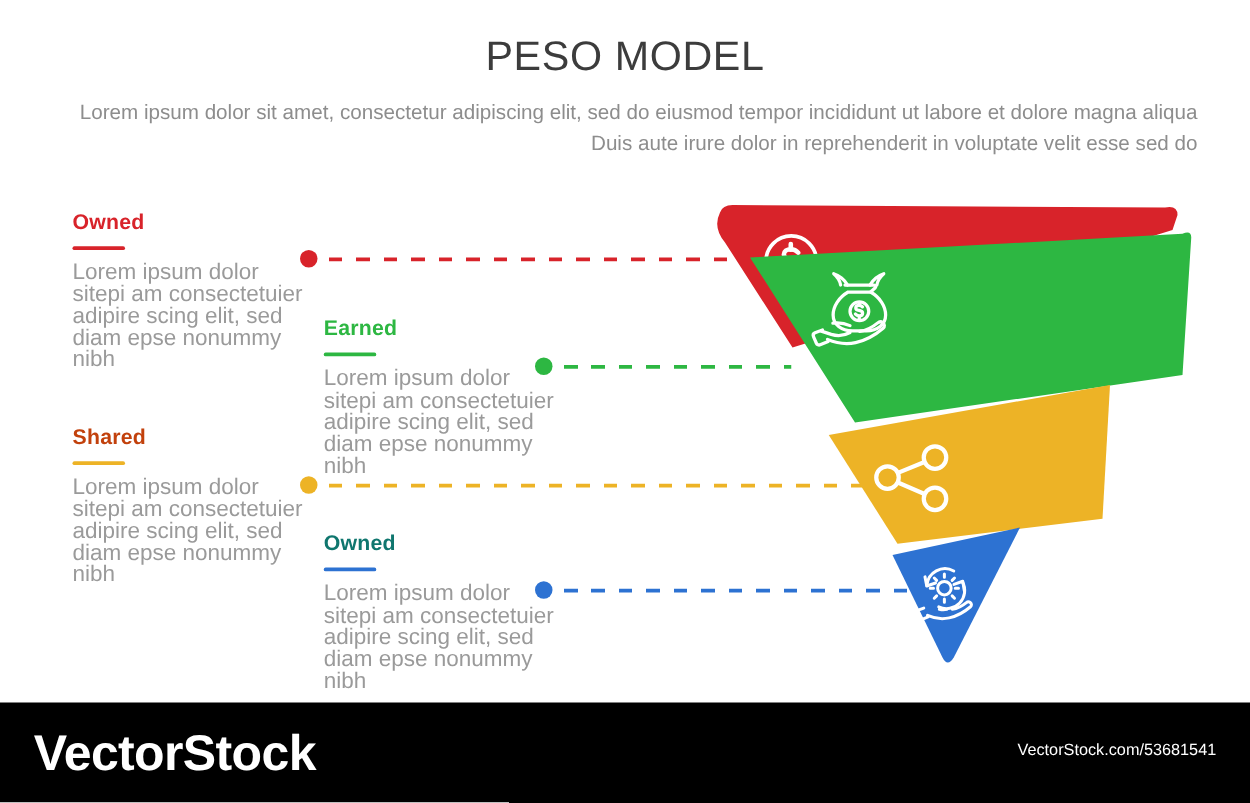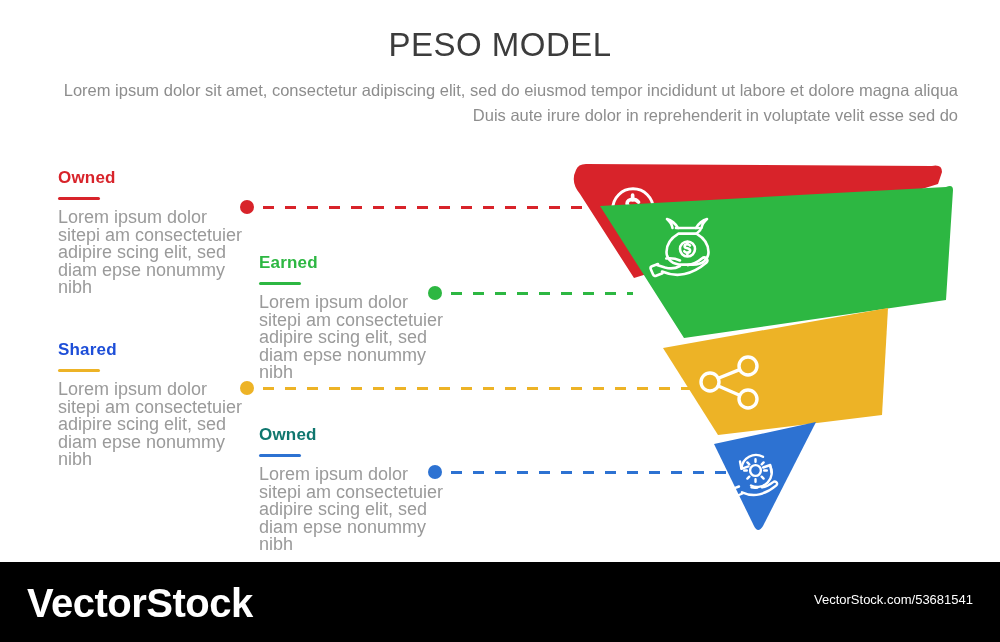--- a/index.html
+++ b/index.html
@@ -56,21 +56,21 @@
     font-weight: 300;
   }
 
   .b-paid   { left: 58px;  top: 168px; }
   .b-earned { left: 259px; top: 253px; }
   .b-shared { left: 58px;  top: 340px; }
   .b-owned  { left: 259px; top: 425px; }
 
   .c-red    { color: #d8232a; }
   .c-green  { color: #2db742; text-align: center; }
-  .c-yellow { color: #1d4ed8; }
+  .c-yellow { color: #c2410c; }
   .c-blue   { color: #0f766e; }
   .bg-red    { background: #d8232a; }
   .bg-green  { background: #2db742; }
   .bg-yellow { background: #edb326; }
   .bg-blue   { background: #2d72d2; }
 
   
   .conn { position: absolute; height: 14px; display: flex; align-items: center; }
   .conn .dot { width: 14px; height: 14px; border-radius: 50%; flex: 0 0 auto; }
   .conn .dash { flex: 1 1 auto; height: 3px; margin-left: 9px; }

